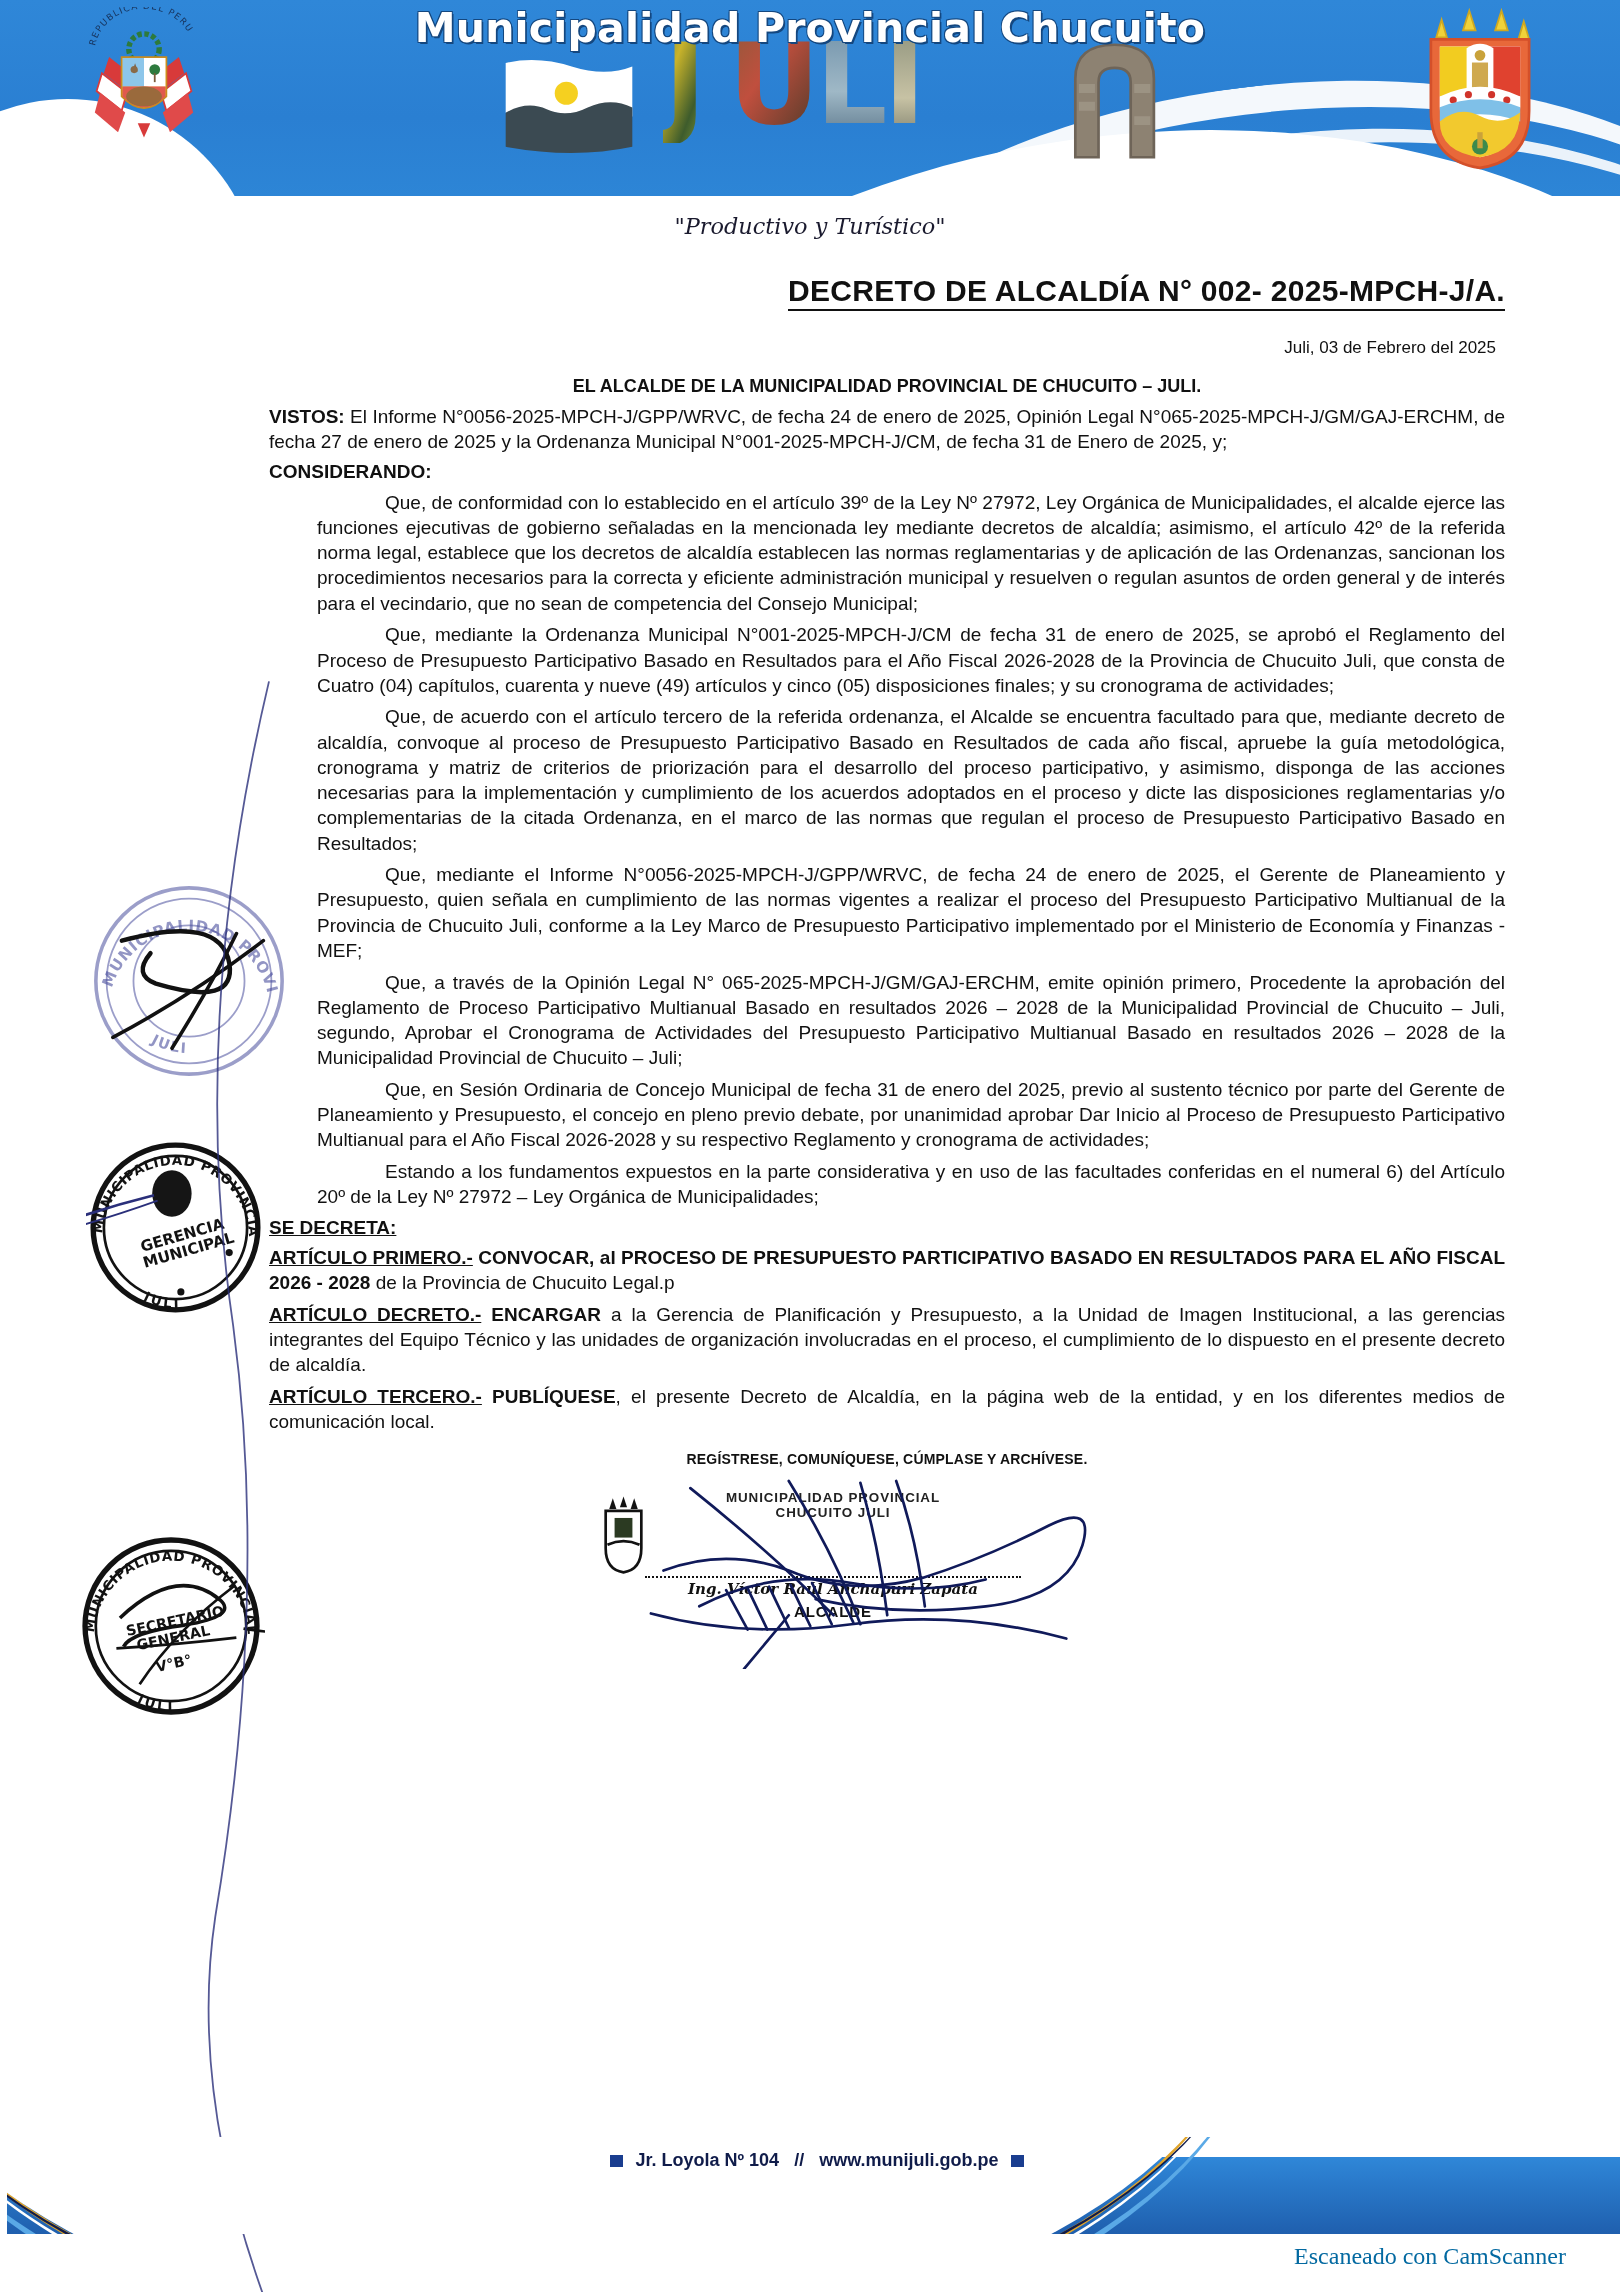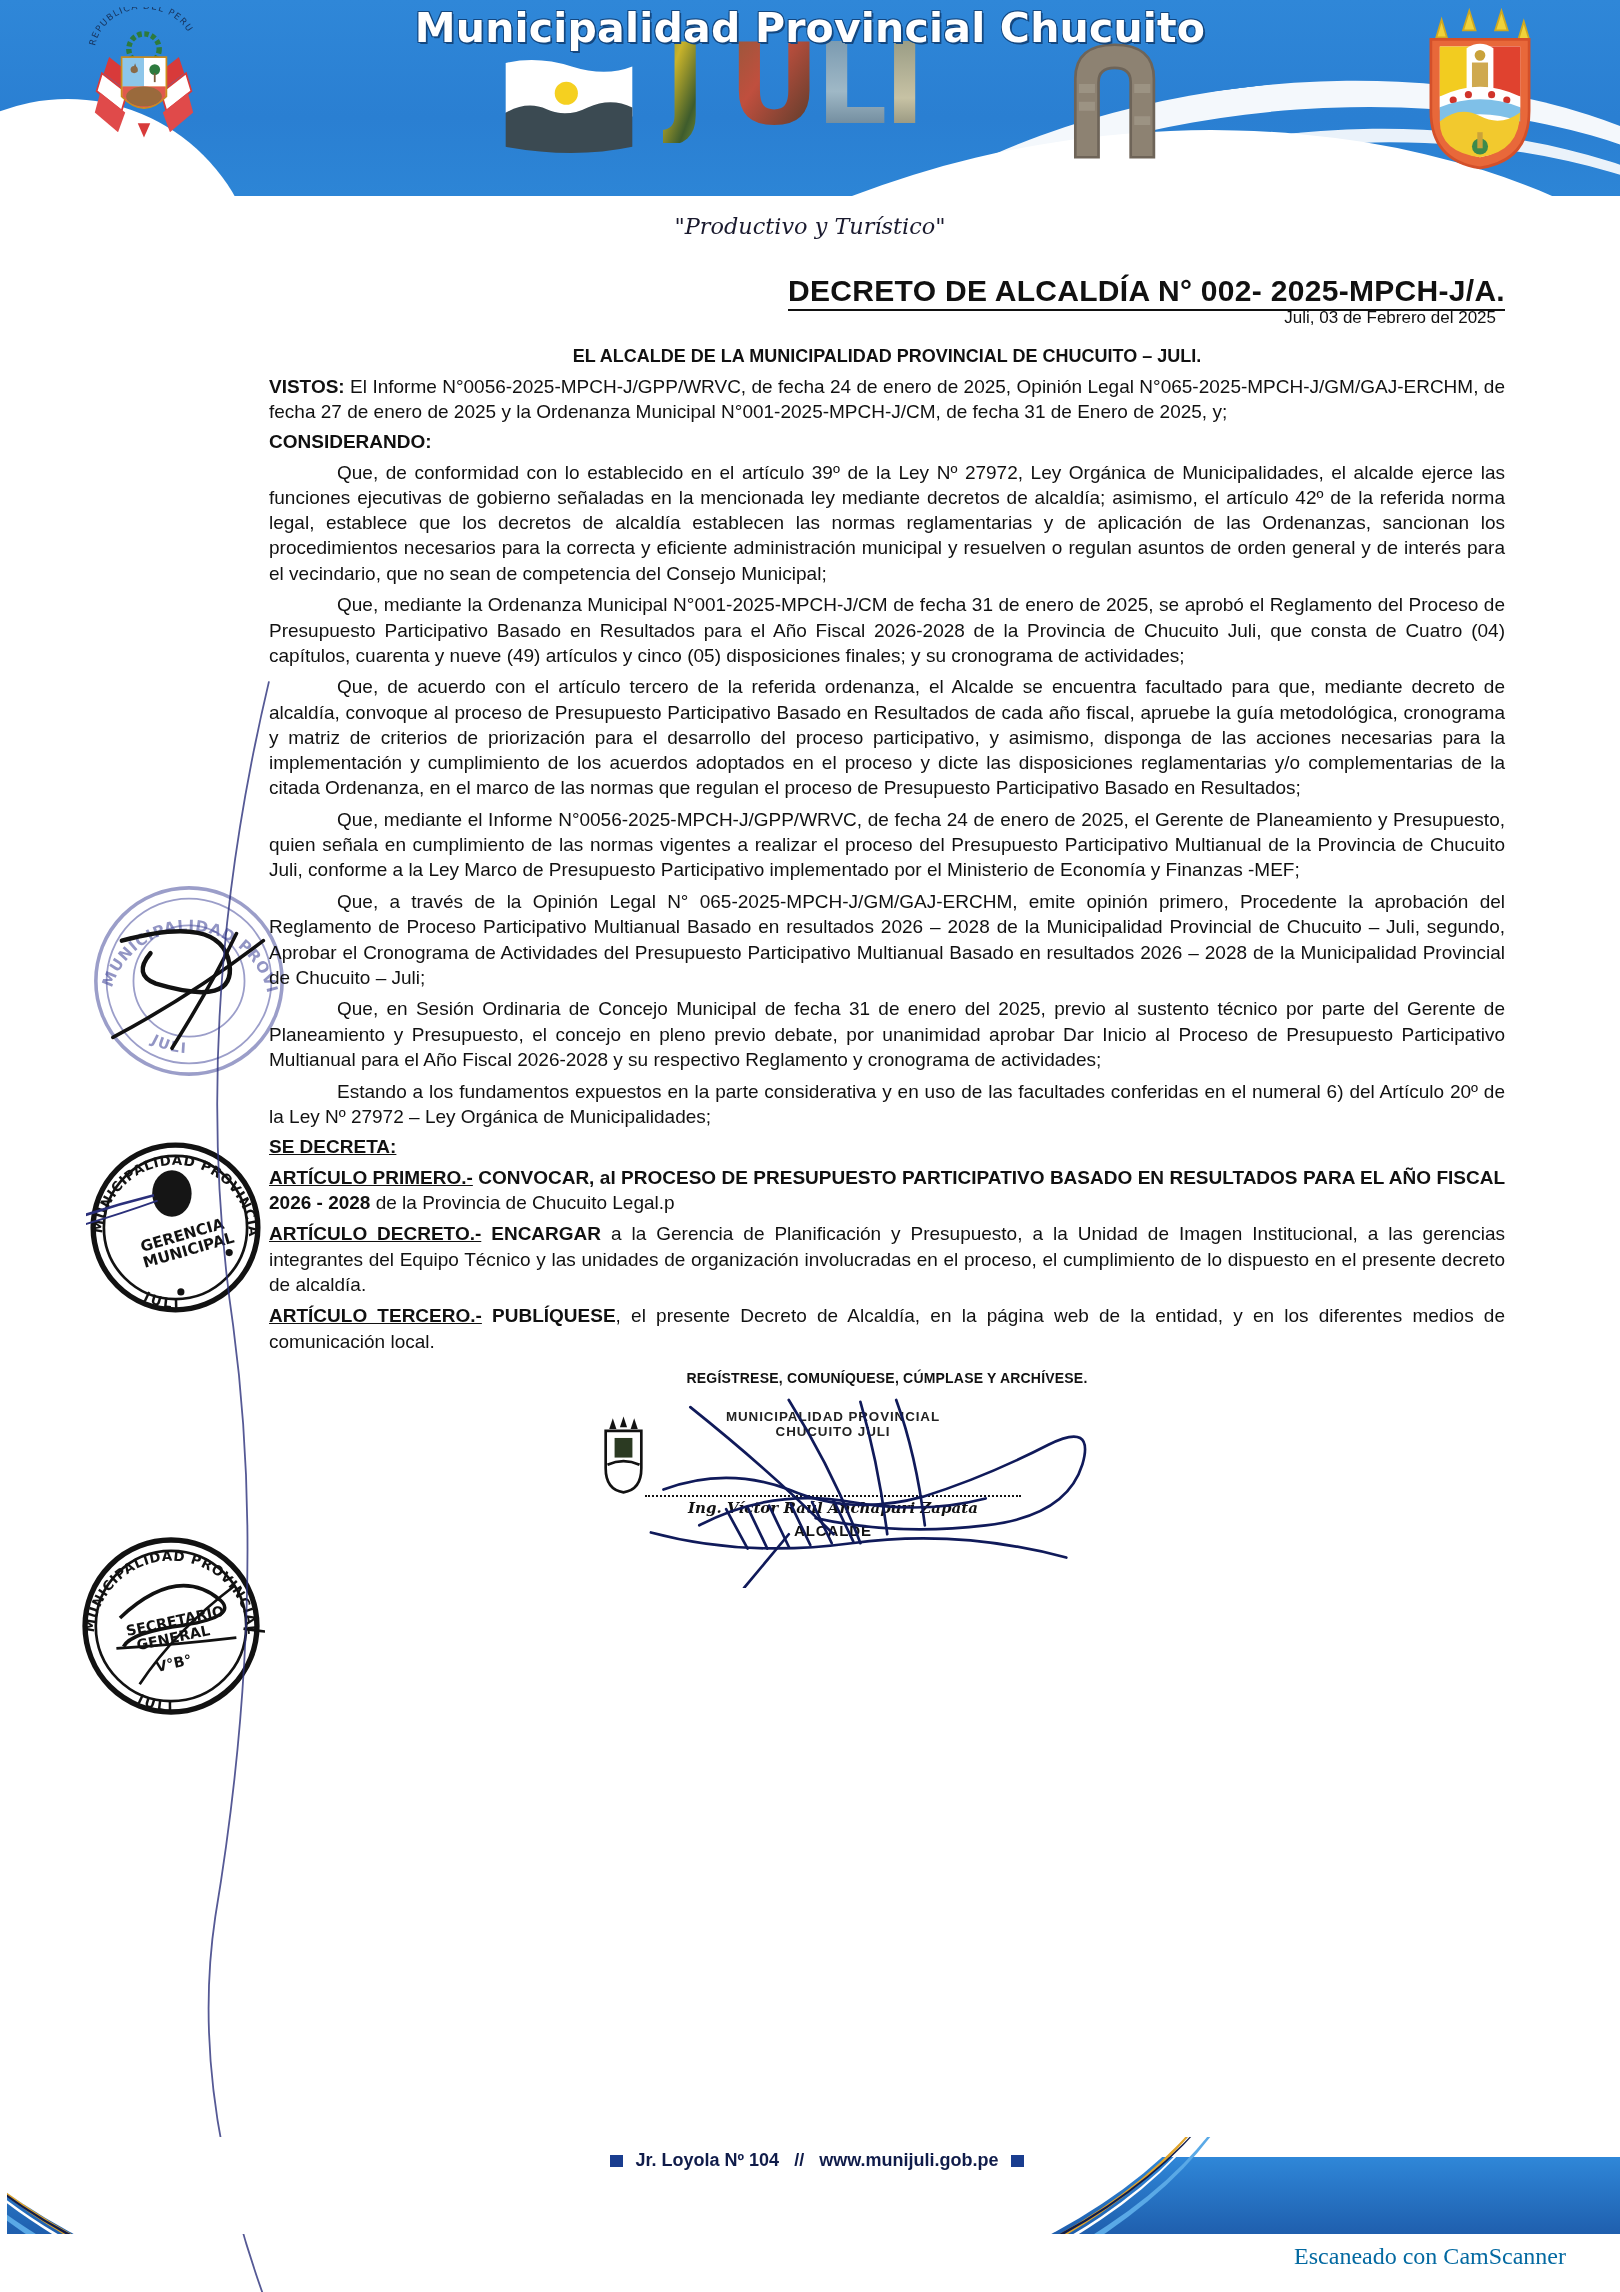--- a/index.html
+++ b/index.html
@@ -32,26 +32,26 @@
   .arch-img{position:absolute;left:1066px;top:34px;width:99px;height:125px;}
 
   
   .page{position:absolute;left:0;top:260px;width:1620px;height:1877px;background:#fff;}
   .doc{position:absolute;left:269px;top:0px;width:1236px;}
 
   .decree-title{text-align:right;font-size:30px;font-weight:bold;color:#111;font-family:"Liberation Sans",sans-serif;
       letter-spacing:0.3px;margin-top:14.3px;}
   .decree-title span{border-bottom:2.7px solid #111;padding-bottom:1.8px;}
 
-  .date-line{text-align:right;font-size:17px;padding-right:9px;}
+  .date-line{text-align:right;font-size:17px;margin-top:30px;padding-right:9px;}
 
   .alcalde-line{font-size:18px;font-weight:bold;margin-top:18px;text-align:center;}
 
   p.para{font-size:19px;line-height:1.33;margin:6.3px 0 0 0;text-align:justify;}
-  p.para.ind{text-indent:68px;}
+  p.para.ind{text-indent:68px;margin-left:48px;}
   .b{font-weight:bold;}
   .u{text-decoration:underline;}
   .section-kw{font-weight:bold;font-size:19px;margin-top:7.2px;}
 
   .closing{text-align:center;font-weight:bold;font-size:14px;margin-top:16px;letter-spacing:0.2px;}
 
   
   .sig-block{position:relative;margin-top:23px;height:170px;}
   .sig-stamp{position:absolute;left:376px;top:0;width:376px;text-align:center;}
   .sig-stamp-l1{font-size:13.4px;font-weight:bold;letter-spacing:0.9px;color:#222;}

